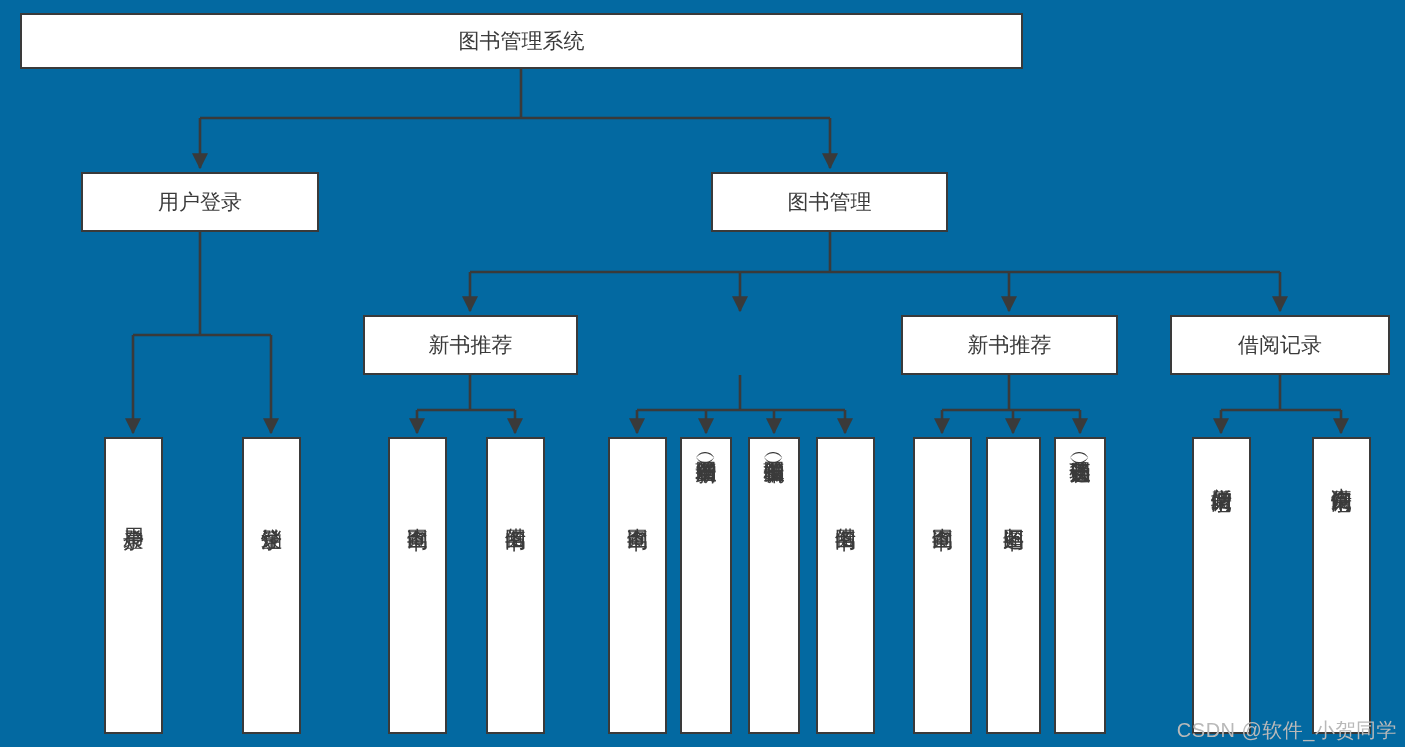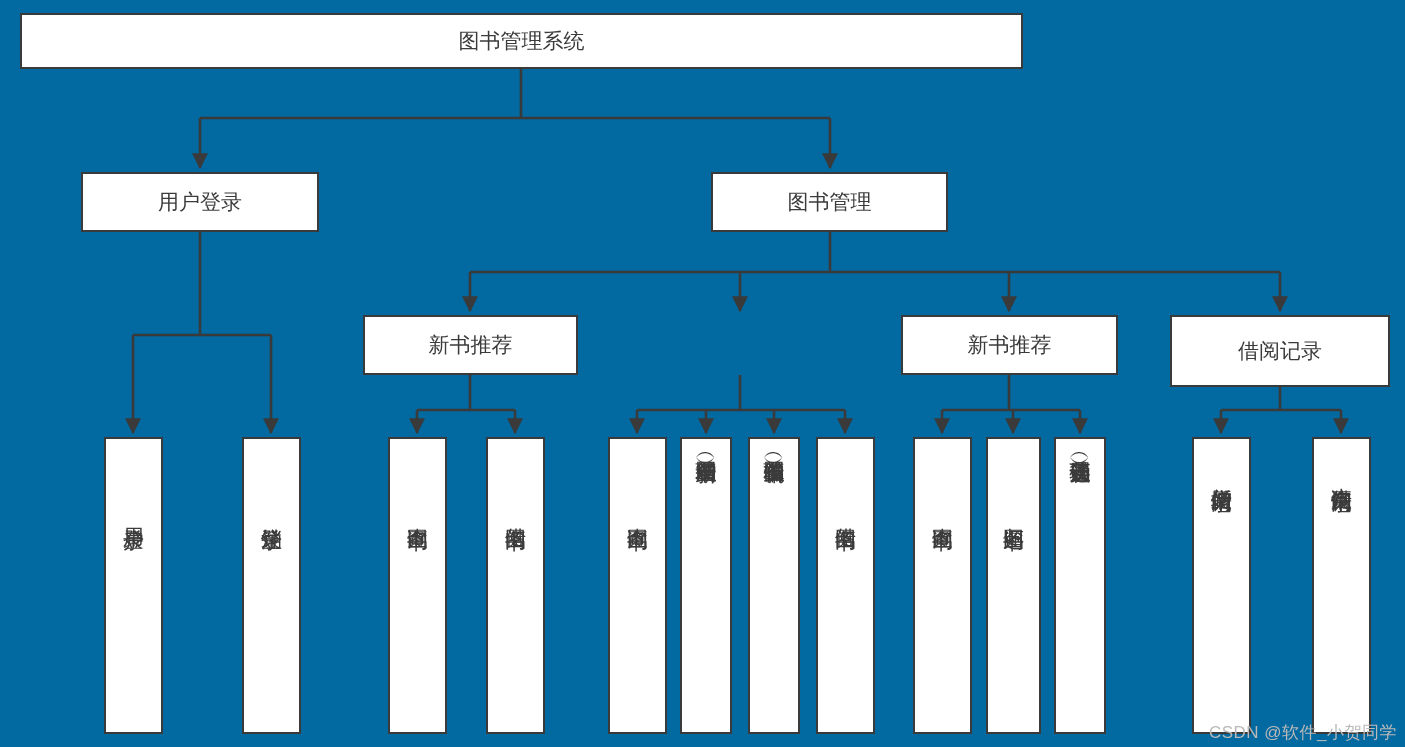--- a/index.html
+++ b/index.html
@@ -61,21 +61,21 @@
     letter-spacing: 1px;
     line-height: 1.05;
   }
   .node.v.tall .lbl {
     letter-spacing: 0px;
   }
   #watermark {
     position: absolute;
     right: 8px;
     bottom: 3px;
-    font-size: 17px;
+    font-size: 20px;
     color: #b9b9b9;
     letter-spacing: 0.5px;
     white-space: nowrap;
   }
 </style>
 </head>
 <body>
 
 <div id="canvas">
 
@@ -140,21 +140,21 @@
   <div class="node h" style="left:363px; top:315px; width:215px; height:60px;">
     <span class="lbl">新书推荐</span>
   </div>
 
   <div class="node h" style="left:711px; top:172px; width:237px; height:60px;">
     <span class="lbl">图书管理</span>
   </div>
   <div class="node h" style="left:901px; top:315px; width:217px; height:60px;">
     <span class="lbl">新书推荐</span>
   </div>
-  <div class="node h" style="left:1170px; top:315px; width:220px; height:72px;">
+  <div class="node h" style="left:1170px; top:315px; width:220px; height:60px;">
     <span class="lbl">借阅记录</span>
   </div>
 
   <div class="node v" style="left:104px; top:437px; width:59px; height:297px; padding-top:72px;">
     <span class="lbl">用户登录</span>
   </div>
   <div class="node v" style="left:242px; top:437px; width:59px; height:297px; padding-top:72px;">
     <span class="lbl">注销登录</span>
   </div>
 

